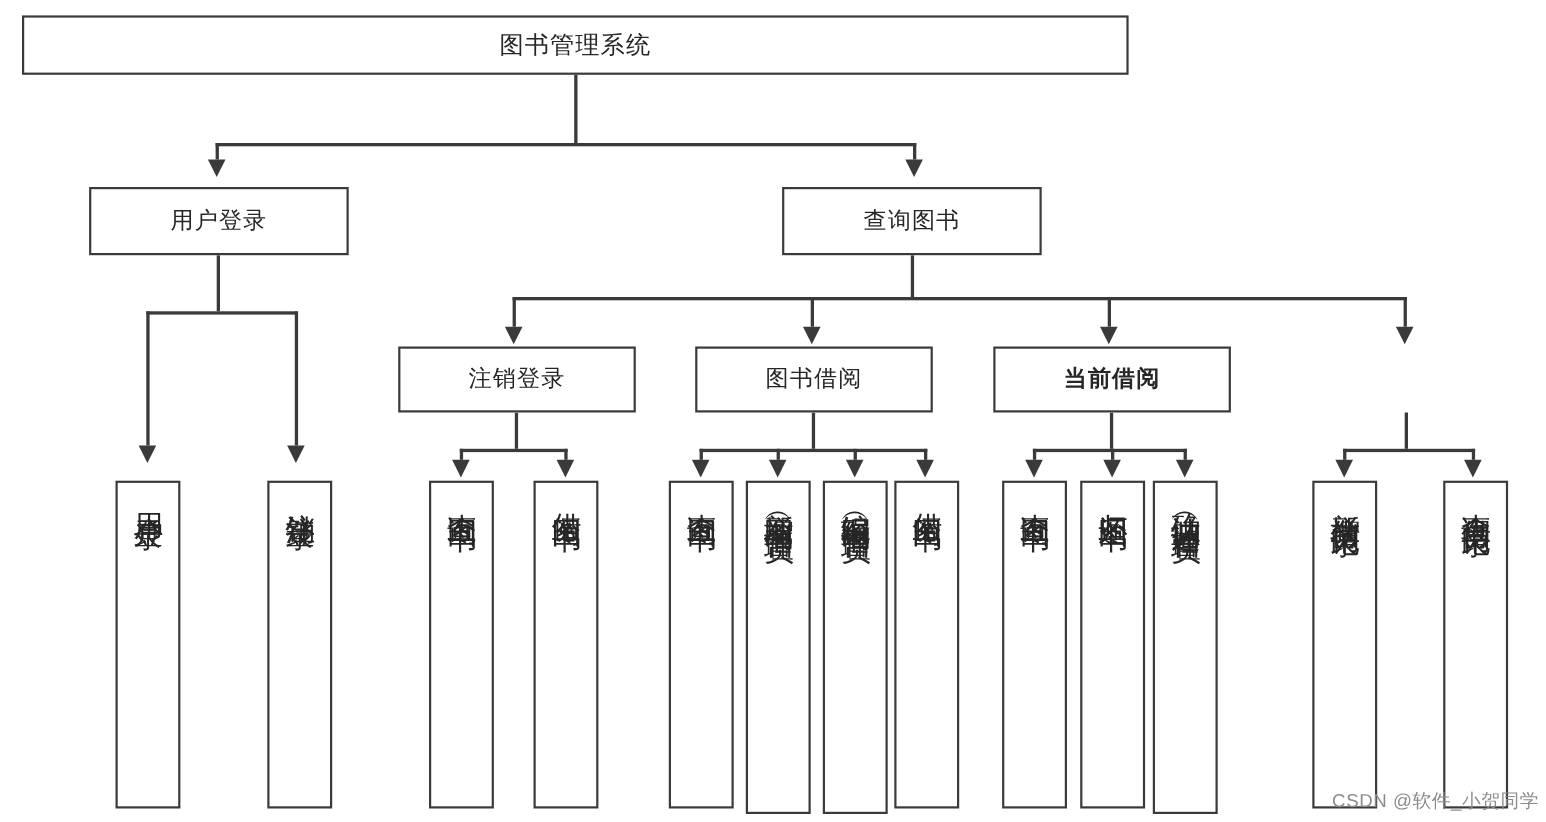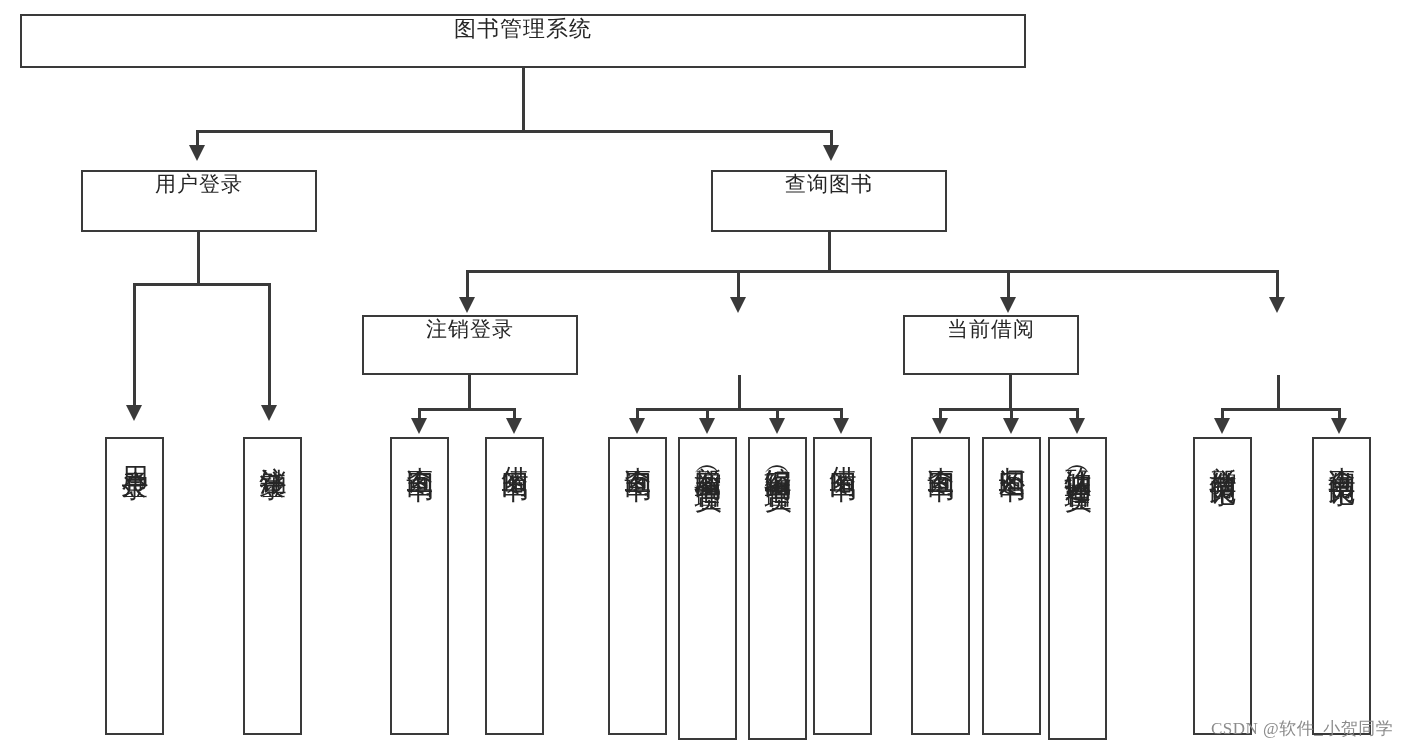--- a/index.html
+++ b/index.html
@@ -14,20 +14,21 @@
     background:#ffffff;
     overflow:hidden;
   }
   
   .node{
     position:absolute;
     box-sizing:border-box;
     background:#ffffff;
     border:2px solid #3a3a3a;
     display:flex;
+    align-items:center;
     justify-content:center;
     color:#262626;
   }
   .node .lbl{
     display:block;
     text-align:center;
     line-height:1.18;
     white-space:pre;
   }
   
@@ -145,21 +146,24 @@
   <div class="node h" style="left:81px;top:170px;width:236px;height:62px;">
     <span class="lbl">用户登录</span>
   </div>
   <div class="node h" style="left:711px;top:170px;width:236px;height:62px;">
     <span class="lbl">查询图书</span>
   </div>
 
   <div class="node h" style="left:362px;top:315px;width:216px;height:60px;">
     <span class="lbl">注销登录</span>
   </div>
-  <div class="node h" style="left:903px;top:315px;width:176px;height:60px;">
+  <div class="node h" style="left:632px;top:315px;width:216px;height:60px;">
+    <span class="lbl">图书借阅</span>
+  </div>
+  <div class="node h" style="left:903px;top:315px;width:216px;height:60px;font-weight:bold;">
     <span class="lbl">当前借阅</span>
   </div>
 
   <div class="node v" style="left:105px;top:437px;width:59px;height:298px;">
     <span class="lbl">用户登录</span>
   </div>
   <div class="node v" style="left:243px;top:437px;width:59px;height:298px;">
     <span class="lbl">注销登录</span>
   </div>
   <div class="node v" style="left:390px;top:437px;width:59px;height:298px;">
@@ -189,15 +193,15 @@
   <div class="node v" style="left:1048px;top:437px;width:59px;height:303px;">
     <span class="lbl">确认归还（管理员）</span>
   </div>
   <div class="node v" style="left:1193px;top:437px;width:59px;height:298px;">
     <span class="lbl">新增借阅记录</span>
   </div>
   <div class="node v" style="left:1312px;top:437px;width:59px;height:298px;">
     <span class="lbl">查询借阅记录</span>
   </div>
 
-  <div id="watermark" style="left:1211px;top:717px;font-family:Liberation Serif, serif;">CSDN @软件_小贺同学</div>
+  <div id="watermark" style="left:1211px;top:717px;">CSDN @软件_小贺同学</div>
 
 </div>
 
 </body></html>

